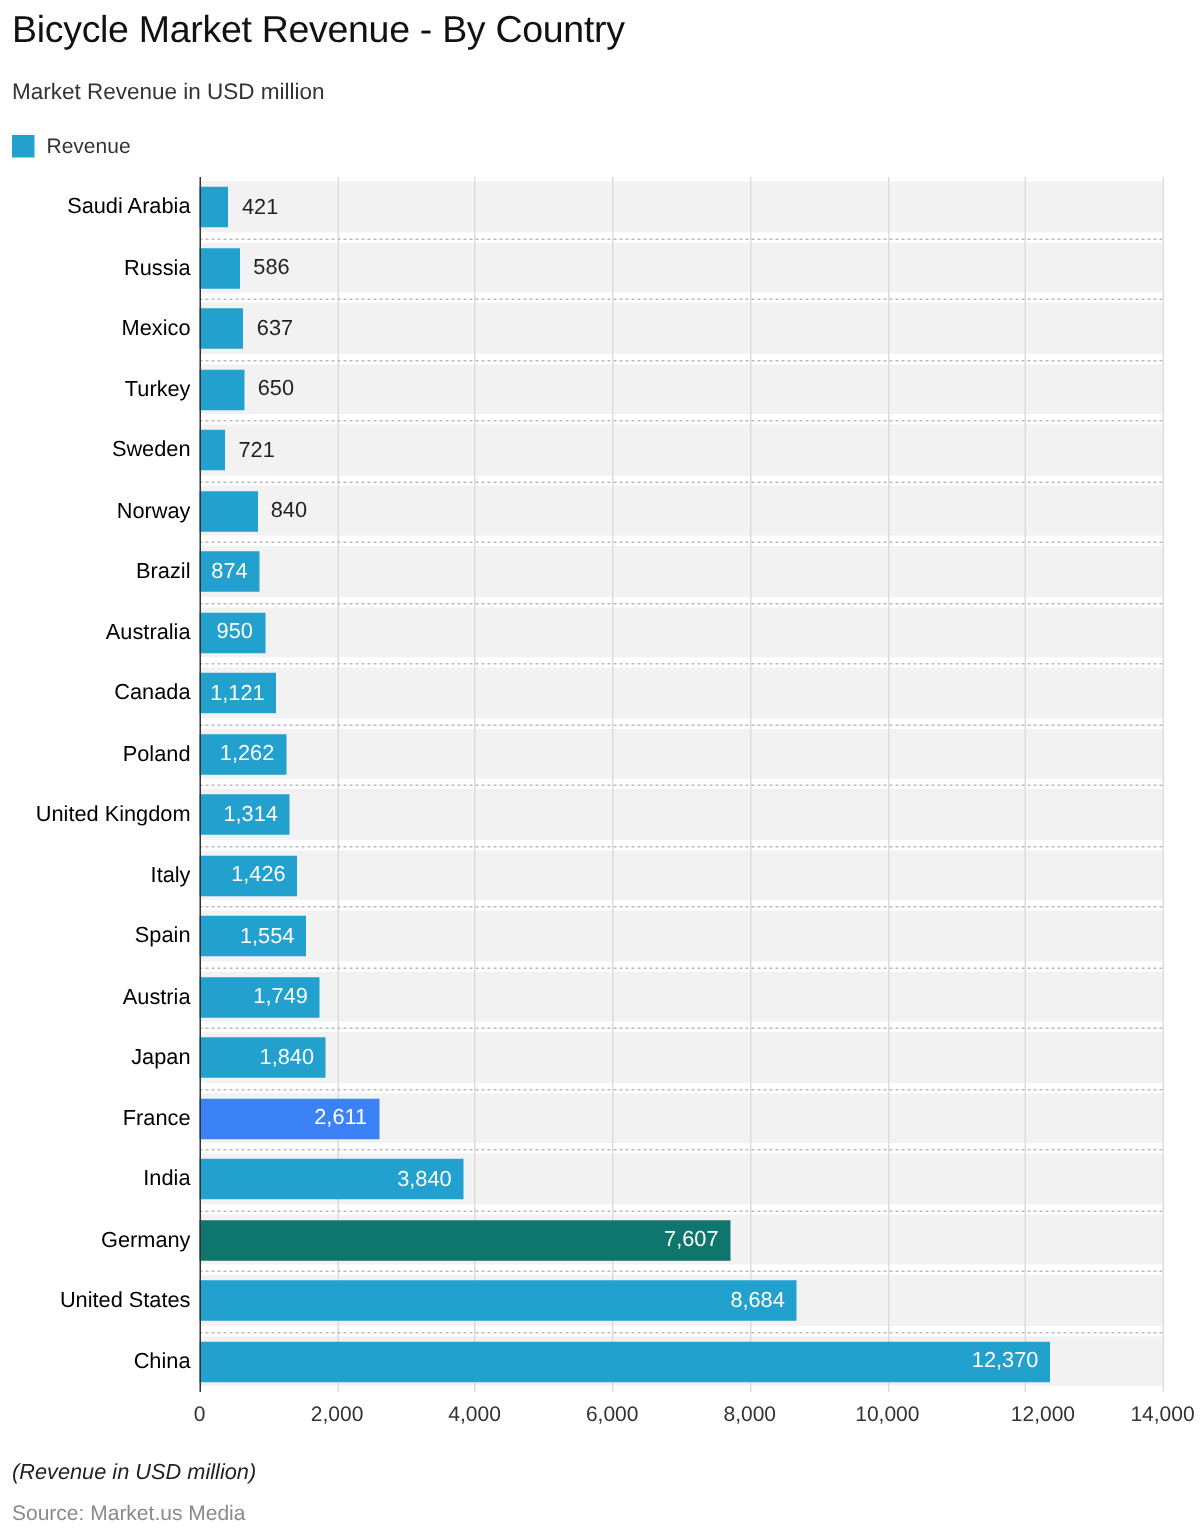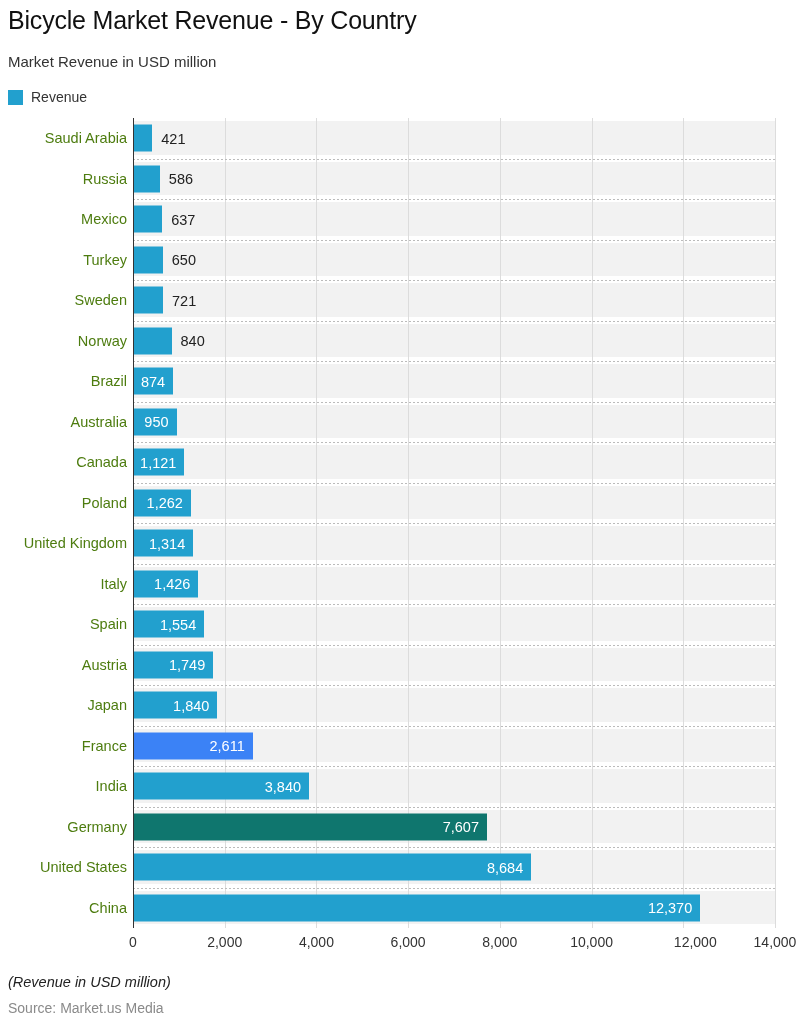--- a/index.html
+++ b/index.html
@@ -52,21 +52,21 @@
     z-index: 4;
   }
 
   
   .row { position: absolute; left: 0; width: 100%; }
   .cat-label {
     position: absolute;
     right: 100%;
     margin-right: 6px;
     top: 50%; transform: translateY(-50%);
-    font-size: 14.5px; color: #4d7c0f;
+    font-size: 14.5px; color: #000000;
     white-space: nowrap; 
   }
   .bar {
     position: absolute; left: 0; top: 50%;
     transform: translateY(-50%);
     height: 27px;
     background: #22a0ce;
   }
   .val-in {
     position: absolute; top: 50%; transform: translateY(-50%);
@@ -186,21 +186,21 @@
           </div>
         </div>
         <div class="row" style="top: 121.5px; height: 40.5px;">
           <div class="cat-label">Turkey</div>
           <div class="bar" style="width: 29.8071px; background: rgb(34, 160, 206);">
             <div class="val-out">650</div>
           </div>
         </div>
         <div class="row" style="top: 162px; height: 40.5px;">
           <div class="cat-label">Sweden</div>
-          <div class="bar" style="width: 30px; background: rgb(34, 160, 206);">
+          <div class="bar" style="width: 17px; background: rgb(34, 160, 206);">
             <div class="val-out">721</div>
           </div>
         </div>
         <div class="row" style="top: 202.5px; height: 40.5px;">
           <div class="cat-label">Norway</div>
           <div class="bar" style="width: 38.52px; background: rgb(34, 160, 206);">
             <div class="val-out">840</div>
           </div>
         </div>
         <div class="row" style="top: 243px; height: 40.5px;">

